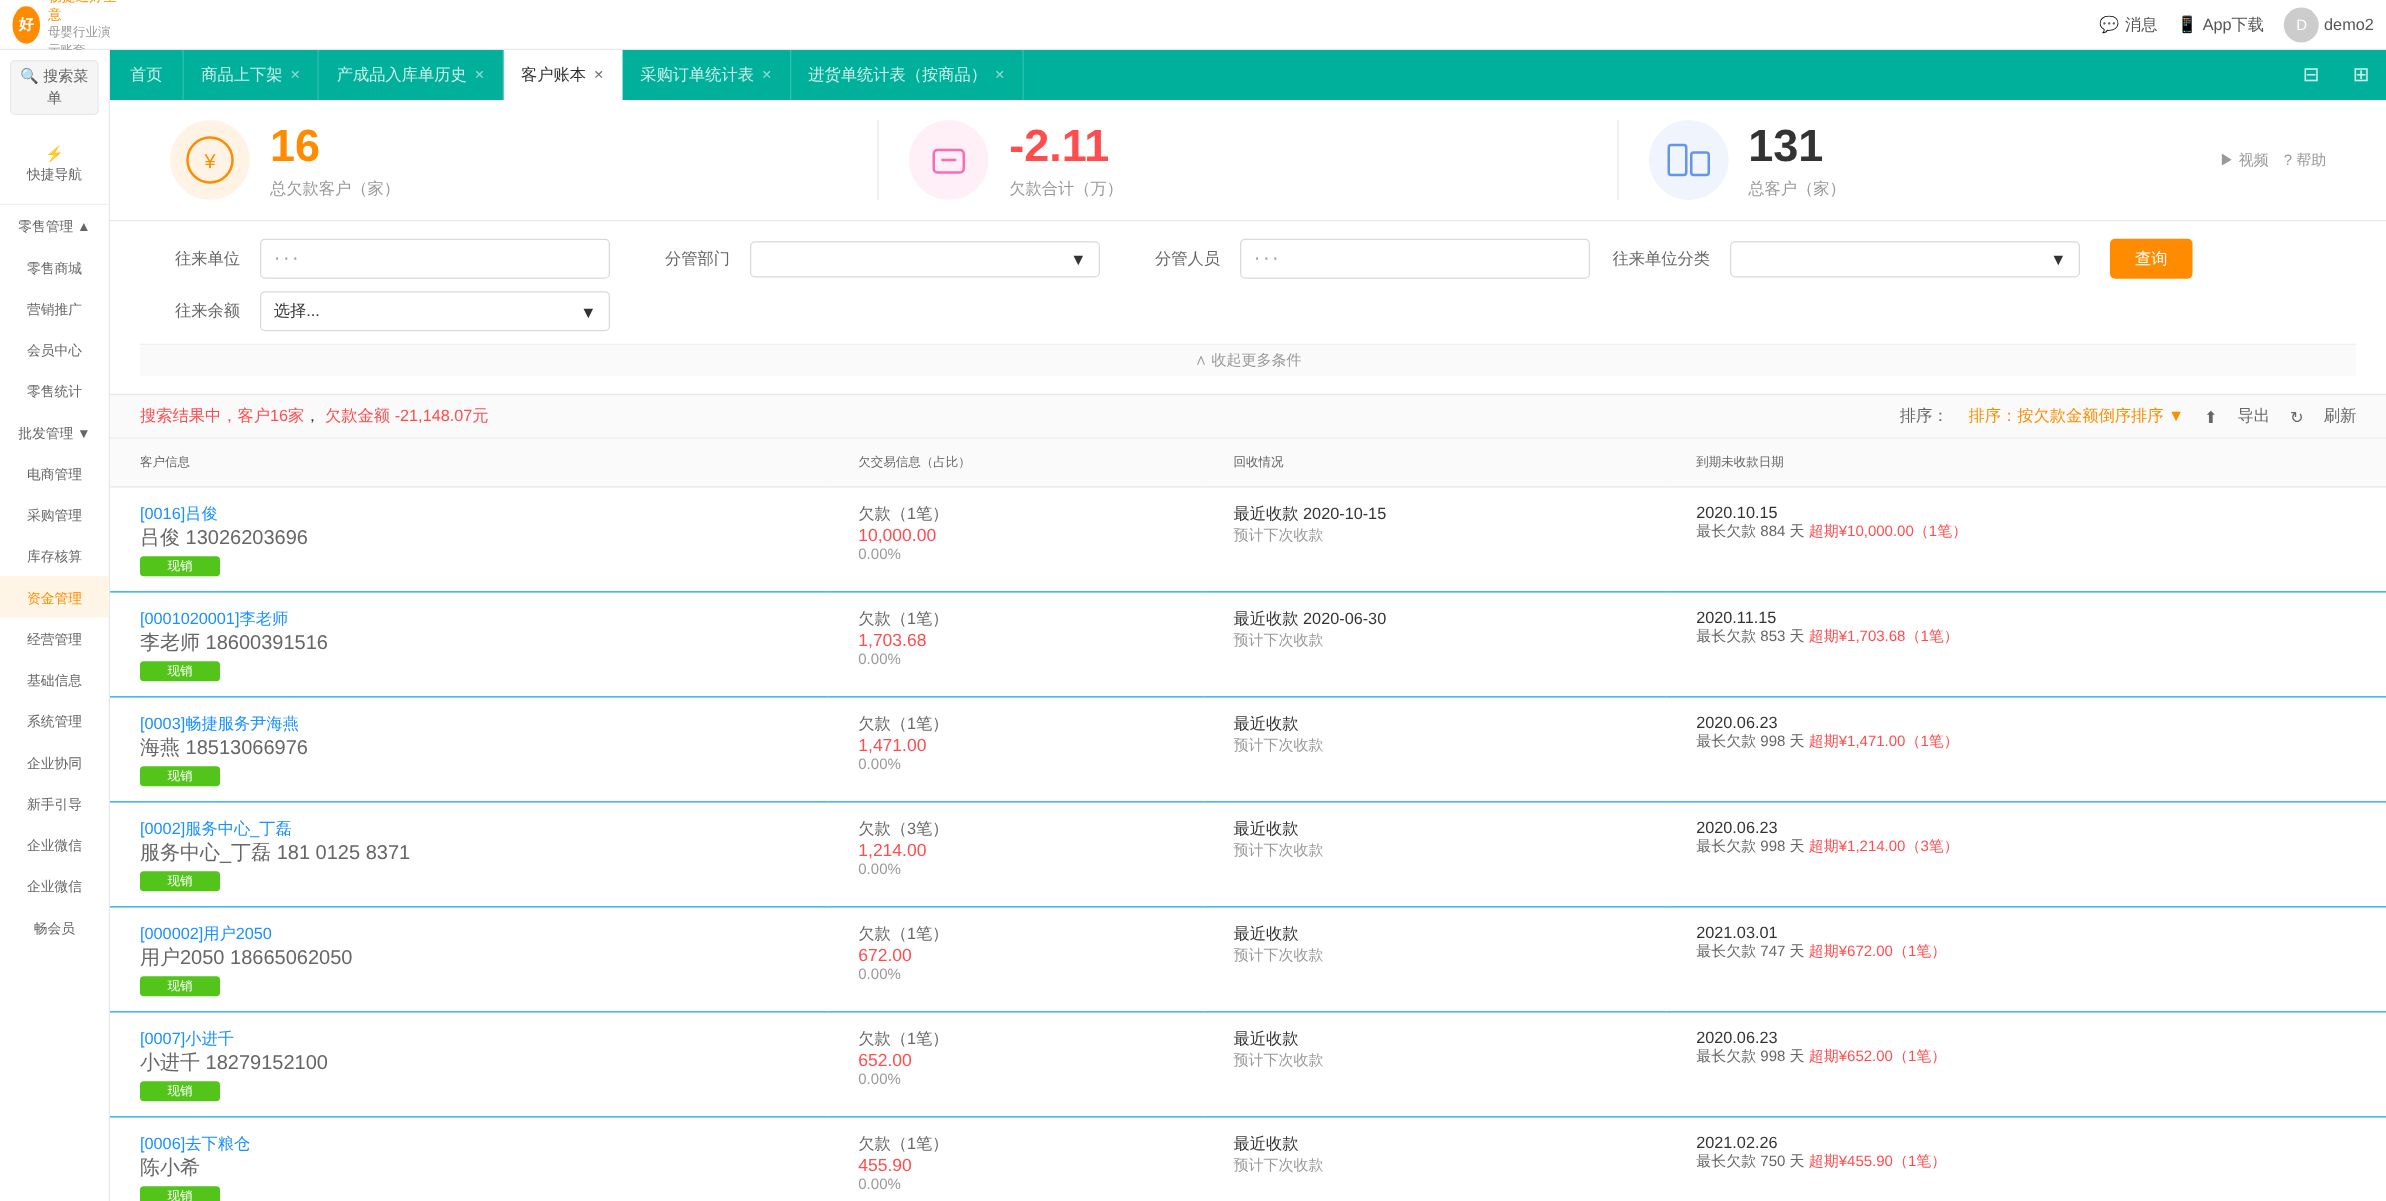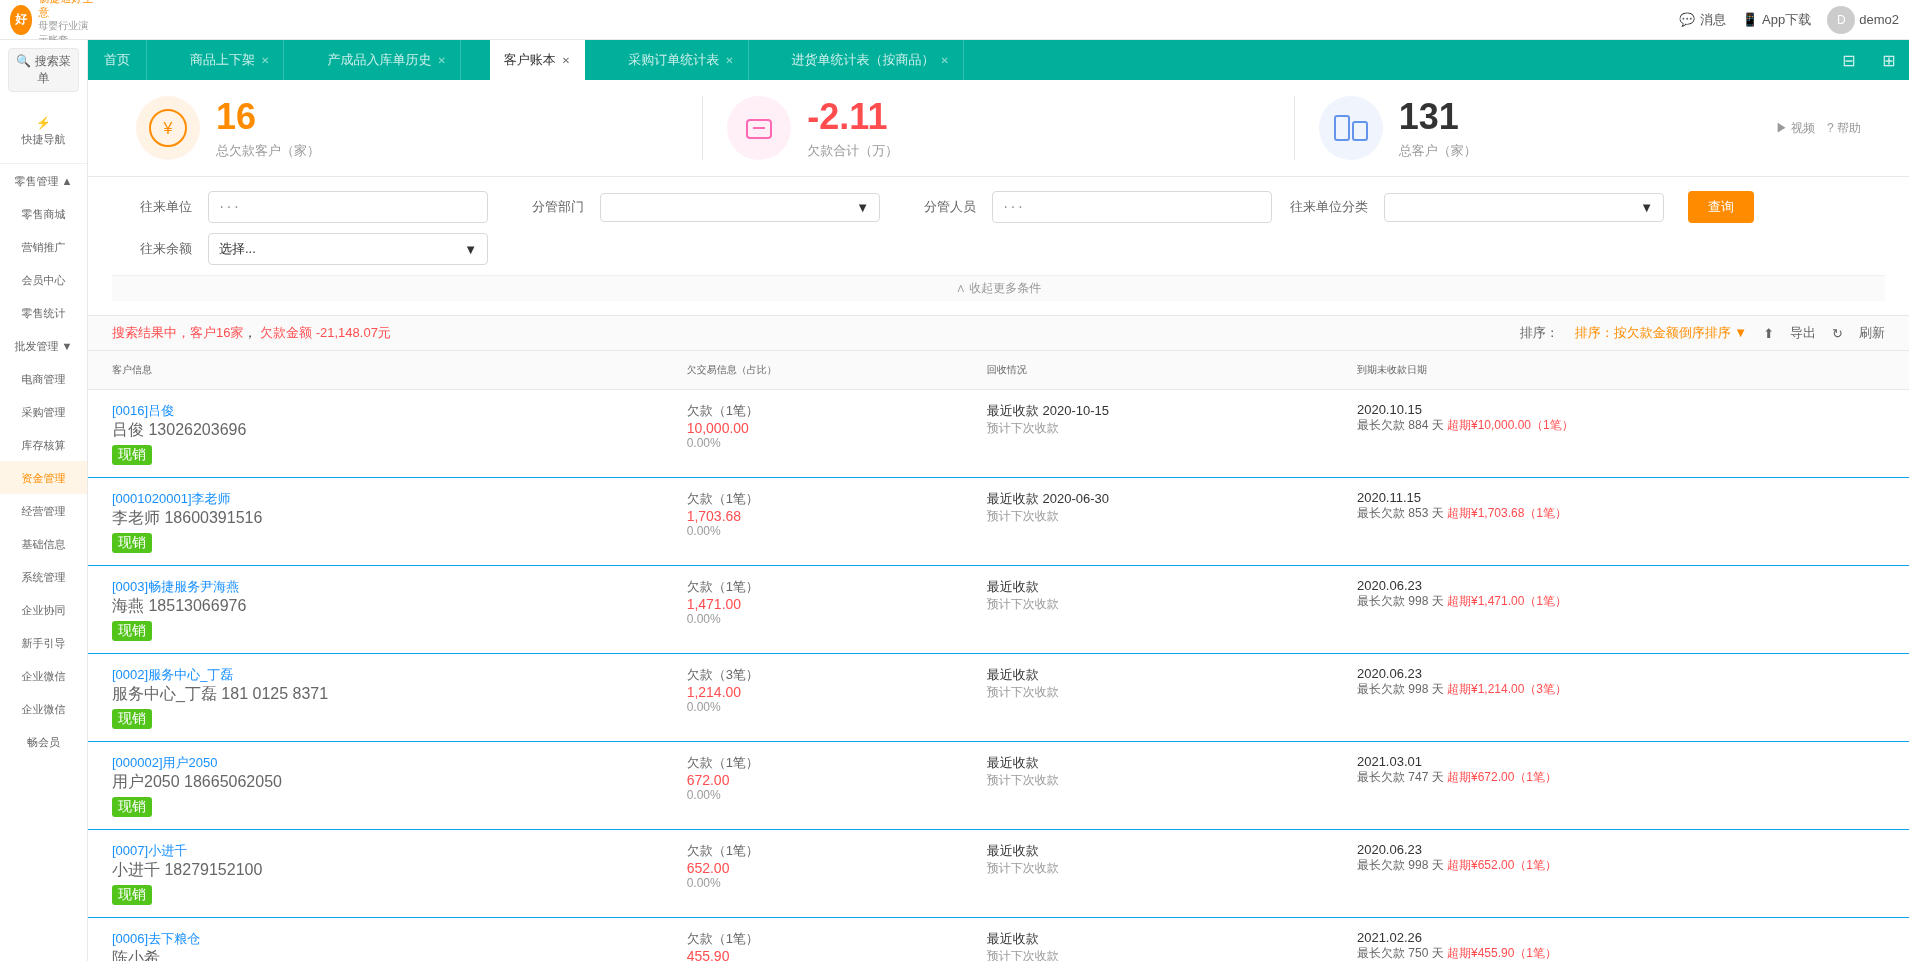--- a/index.html
+++ b/index.html
@@ -4,21 +4,21 @@
   <style>
     * { box-sizing: border-box; margin: 0; padding: 0; }
     body { font-family: 'Microsoft YaHei', Arial, sans-serif; font-size: 13px; background: #f5f5f5; color: #333; overflow: hidden; }
 
     
     .app-wrapper { display: flex; flex-direction: column; height: 961px; width: 1909px; }
     .top-bar { display: flex; align-items: center; height: 40px; background: #fff; border-bottom: 1px solid #e8e8e8; padding: 0 10px; }
     .main-area { display: flex; flex: 1; overflow: hidden; }
     .sidebar { width: 88px; background: #fff; border-right: 1px solid #e8e8e8; display: flex; flex-direction: column; }
     .content-area { flex: 1; display: flex; flex-direction: column; overflow: hidden; }
-    .tab-bar { background: #00b09b; display: flex; align-items: center; height: 40px; gap: 29px; }
+    .tab-bar { background: #00b09b; display: flex; align-items: center; height: 40px; }
     .main-content { flex: 1; overflow-y: auto; background: #f5f5f5; padding: 0; }
 
     
     .logo-area { display: flex; align-items: center; gap: 6px; width: 88px; }
     .logo-circle { width: 30px; height: 30px; background: #ff8c00; border-radius: 50%; display: flex; align-items: center; justify-content: center; color: #fff; font-size: 12px; font-weight: bold; }
     .logo-text { font-size: 11px; color: #ff8c00; line-height: 1.2; }
     .logo-subtitle { font-size: 10px; color: #999; }
     .top-bar-right { margin-left: auto; display: flex; align-items: center; gap: 16px; }
     .top-bar-btn { display: flex; align-items: center; gap: 4px; font-size: 13px; color: #555; cursor: pointer; }
     .avatar { width: 28px; height: 28px; border-radius: 50%; background: #ccc; display: flex; align-items: center; justify-content: center; color: #fff; font-size: 12px; }
@@ -69,21 +69,21 @@
     .result-info span { color: #ff4d4f; }
     .result-actions { display: flex; align-items: center; gap: 16px; font-size: 13px; color: #666; }
     .result-sort { color: #ff8c00; cursor: pointer; }
 
     
     .data-table { width: 100%; background: #fff; border-collapse: collapse; }
     .data-table th { background: #fafafa; padding: 12px 24px; text-align: left; font-weight: 500; font-size: 10px; color: #666; border-bottom: 1px solid #e8e8e8; }
     .data-table td { padding: 12px 24px; border-bottom: 1px solid #0ea5e9; vertical-align: top; }
     .customer-name { color: #1890ff; cursor: pointer; font-size: 13px; }
     .customer-phone { color: #666; font-size: 16px; }
-    .customer-tag { display: inline-block; background: #52c41a; color: #fff; font-size: 14px; padding: 1px 6px; border-radius: 3px; margin-top: 4px; }
+    .customer-tag { display: inline-block; background: #52c41a; color: #fff; font-size: 10px; padding: 1px 22px; border-radius: 3px; margin-top: 4px; }
     .debt-amount { color: #ff4d4f; font-size: 14px; font-weight: 500; }
     .debt-count { color: #666; font-size: 13px; }
     .percent { color: #999; font-size: 12px; }
     .overdue-link { color: #ff4d4f; cursor: pointer; font-size: 12px; }
     .days-text { color: #666; font-size: 12px; }
     .date-text { color: #333; font-size: 13px; }
 
     
     ::-webkit-scrollbar { width: 6px; }
     ::-webkit-scrollbar-track { background: #f1f1f1; }

